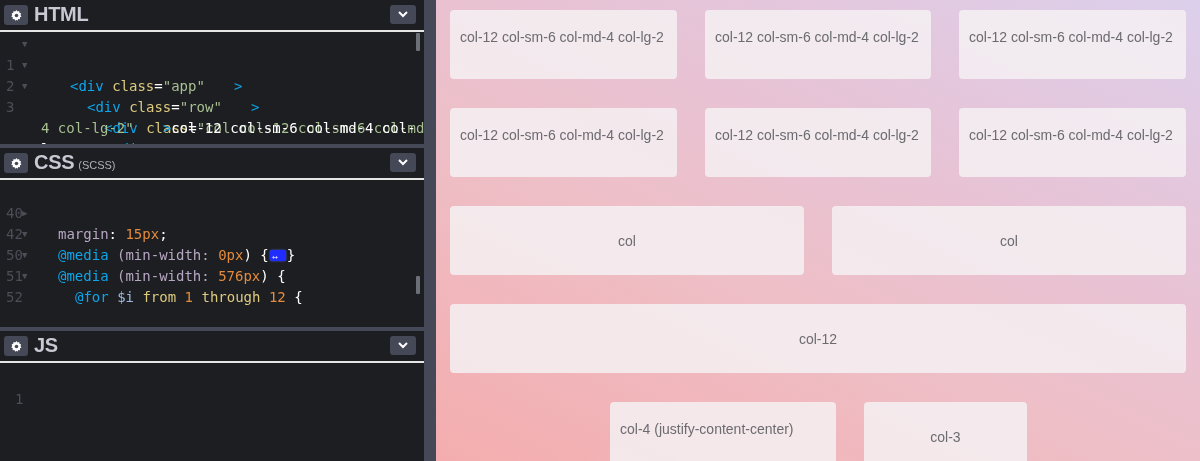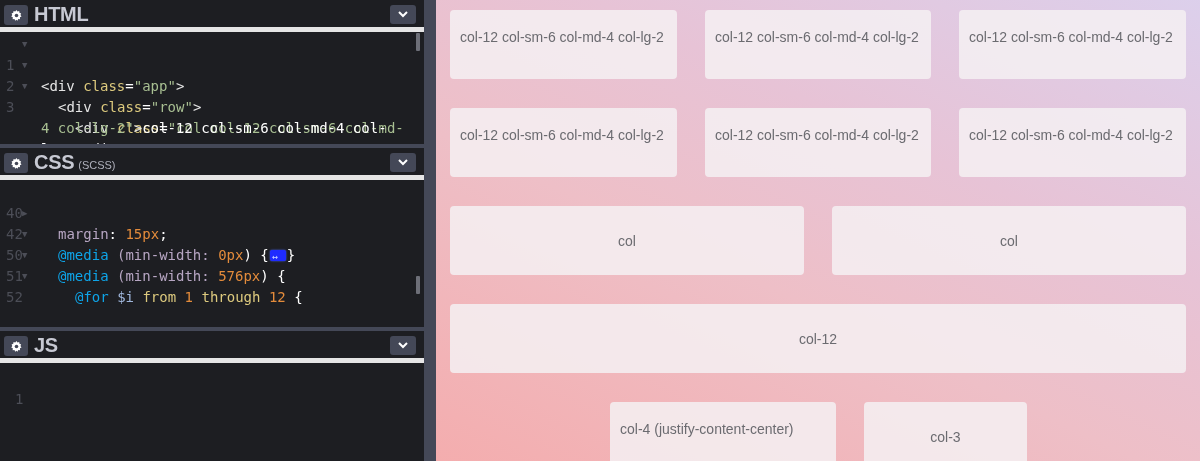--- a/index.html
+++ b/index.html
@@ -16,21 +16,21 @@
   }
   .panel {
     position: absolute; left: 0; width: 424px; background: #1d1e22;
     overflow: hidden;
   }
   .panel-divider {
     position: absolute; left: 0; width: 424px; height: 4px; background: #444857;
   }
   .panel-header {
     height: 32px; position: relative; display: flex; align-items: center;
-    border-bottom: 5px solid #e5e5e5;
+    border-bottom: 2px solid #e5e5e5;
   }
   .settings-btn {
     position: absolute; left: 4px; top: 5px; width: 24px; height: 20px;
     background: #444857; border-radius: 3px; display: flex; align-items: center; justify-content: center;
   }
   .settings-btn svg { width: 11px; height: 11px; }
   .panel-title {
     position: absolute; left: 34px; top: 3px;
     font-family: "Liberation Sans", sans-serif; font-weight: bold; font-size: 20px; color: #c7c9d3;
     letter-spacing: -0.3px;
@@ -50,21 +50,21 @@
     font-family: "DejaVu Sans Mono", monospace; font-size: 14px; line-height: 21px;
   }
   .code-line { position: relative; white-space: pre; height: 21px; }
   .gutter {
     position: absolute; left: 0; width: 36px; text-align: left; padding-left: 6px;
     color: #4c4e57; font-size: 14px;
   }
   .fold { color: #4c4e57; font-size: 9px; position: absolute; left: 22px; top: 0; }
   .code-text { position: absolute; left: 41px; color: #fff; }
 
-  .t-tag { color: #e5e5e5; }
+  .t-tag { color: #0ea5e9; margin-left: 29px; }
   .t-attr { color: #ddca7e; }
   .t-str { color: #a8bf92; }
   .t-white { color: #ffffff; }
   .t-prop { color: #b7a6c3; }
   .t-num { color: #e38b3b; }
   .t-com { color: #9b9da7; font-style: italic; }
   .t-at { color: #0ea5e9; }
   .t-kw { color: #ddca7e; }
   .t-var { color: #9fb6db; }
   .fold-marker {

